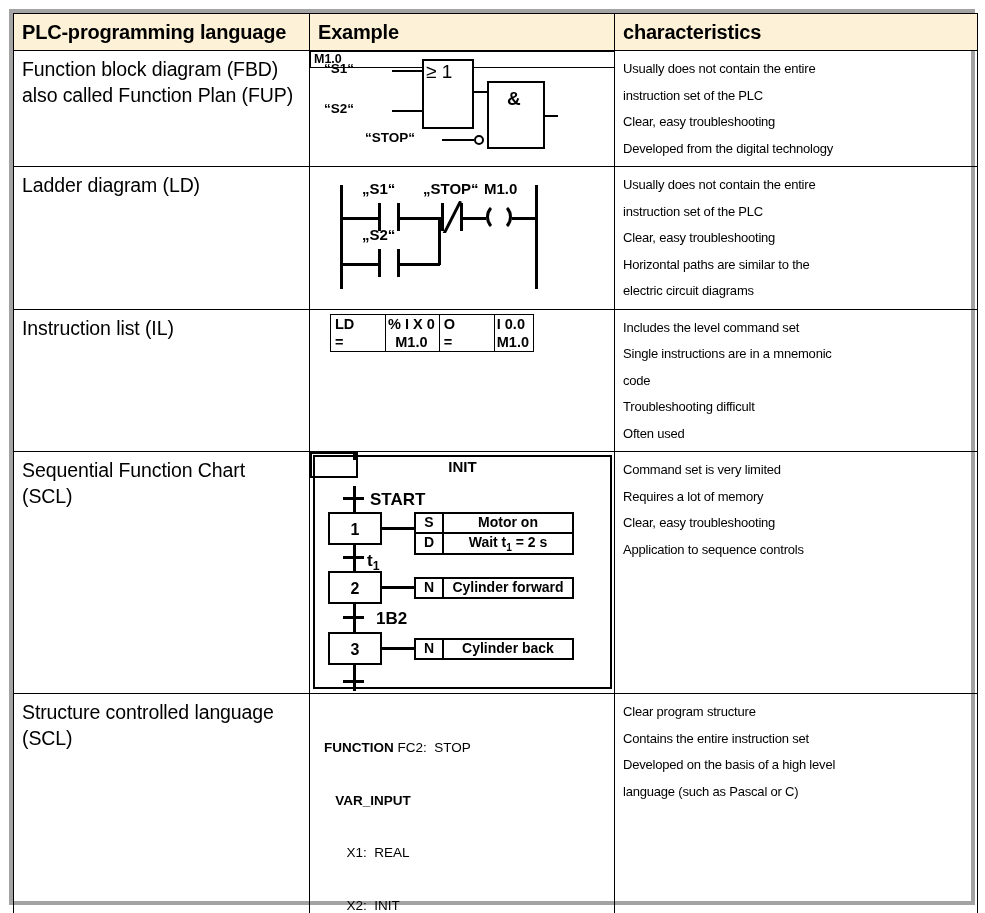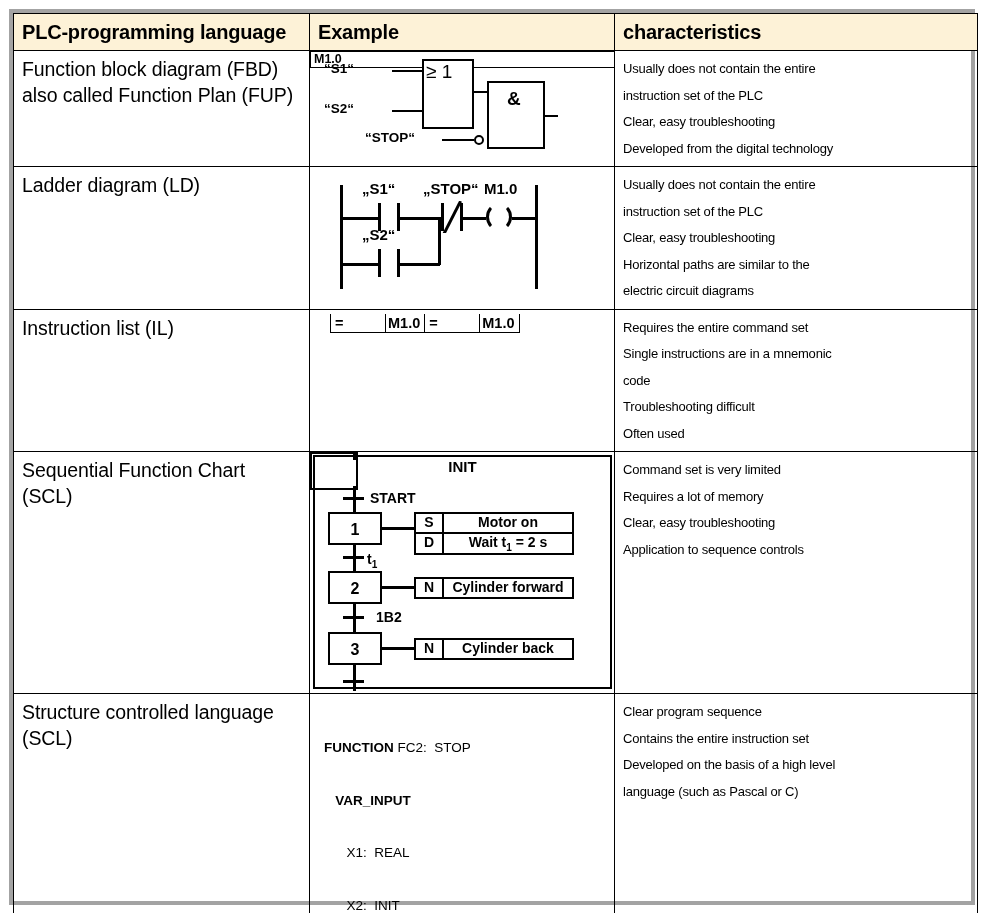--- a/index.html
+++ b/index.html
@@ -130,21 +130,21 @@
     font-weight: bold; box-sizing: border-box; background: #fff;
   }
   #sfc .initbox {
     border: 2px solid #000; box-sizing: border-box; background: #fff;
   }
   #sfc .initinner {
     position: absolute; left: 3px; top: 3px; right: 3px; bottom: 3px;
     border: 2px solid #000; box-sizing: border-box;
     text-align: center; font-size: 15px; font-weight: bold; line-height: 19px;
   }
-  #sfc .tlab { font-size: 14px; font-weight: bold; }
+  #sfc .tlab { font-size: 17px; font-weight: bold; }
   table.act {
     position: absolute; border-collapse: collapse; background: #fff;
     font-size: 14px; font-weight: bold;
   }
   table.act td { border: 2px solid #000; padding: 0px 3px; text-align: center; height: 18px; }
   table.act td.qual { width: 20px; }
 
   
   #scl {
     left: 14px; top: 10px; width: 290px;
@@ -262,50 +262,56 @@
   </tr>
 
   <tr style="height:137px;">
     <td class="lang-cell">
       <span class="l">Instruction list (IL)</span>
     </td>
     <td class="ex-cell">
       <div class="dg" id="il">
         <table class="il-table">
           <tbody>
+            <tr class="il-first">
+              <td class="op">LD</td>
+              <td class="arg">% I X 0</td>
+              <td class="op">O</td>
+              <td class="arg">I 0.0</td>
+            </tr>
             <tr class="il-last">
               <td class="op">=</td>
               <td class="arg" style="text-align:center;">M1.0</td>
               <td class="op">=</td>
               <td class="arg" style="text-align:center;">M1.0</td>
             </tr>
           </tbody>
         </table>
       </div>
     </td>
     <td class="char-cell">
-      <span class="l">Requires the entire command set</span>
+      <span class="l">Includes the level command set</span>
       <span class="l">Single instructions are in a mnemonic</span>
       <span class="l">code</span>
       <span class="l">Troubleshooting difficult</span>
       <span class="l">Often used</span>
     </td>
   </tr>
 
   <tr style="height:242px;">
     <td class="lang-cell">
       <span class="l">Sequential Function Chart</span>
       <span class="l">(SCL)</span>
     </td>
     <td class="ex-cell">
       <div class="dg" id="sfc">
 
         <div class="vline3" style="left:43px; top:0px; height:8px;"></div>
 
-        <div class="initbox" style="left:20px; top:8px; width:48px; height:38px;">
+        <div class="initbox" style="left:20px; top:8px; width:48px; height:26px;">
           <div class="initinner">INIT</div>
         </div>
 
         <div class="vline3" style="left:43px; top:34px; height:26px;"></div>
         <div class="hline3" style="left:33px; top:45px; width:21px;"></div>
         <div class="lbl tlab" style="left:60px; top:38px;">START</div>
 
         <div class="stepbox" style="position:absolute; left:18px; top:60px; width:54px; height:33px; line-height:31px;">1</div>
         <div class="hline3" style="left:72px; top:75px; width:32px;"></div>
         <table class="act" style="left:104px; top:60px; width:160px;">
@@ -378,21 +384,21 @@
         
         
         
         
         
         
         
       </div>
     </td>
     <td class="char-cell">
-      <span class="l">Clear program sequence</span>
+      <span class="l">Clear program structure</span>
       <span class="l">Contains the entire instruction set</span>
       <span class="l">Developed on the basis of a high level</span>
       <span class="l">language (such as Pascal or C)</span>
     </td>
   </tr>
 
   </tbody>
 </table>
 </div>
 

